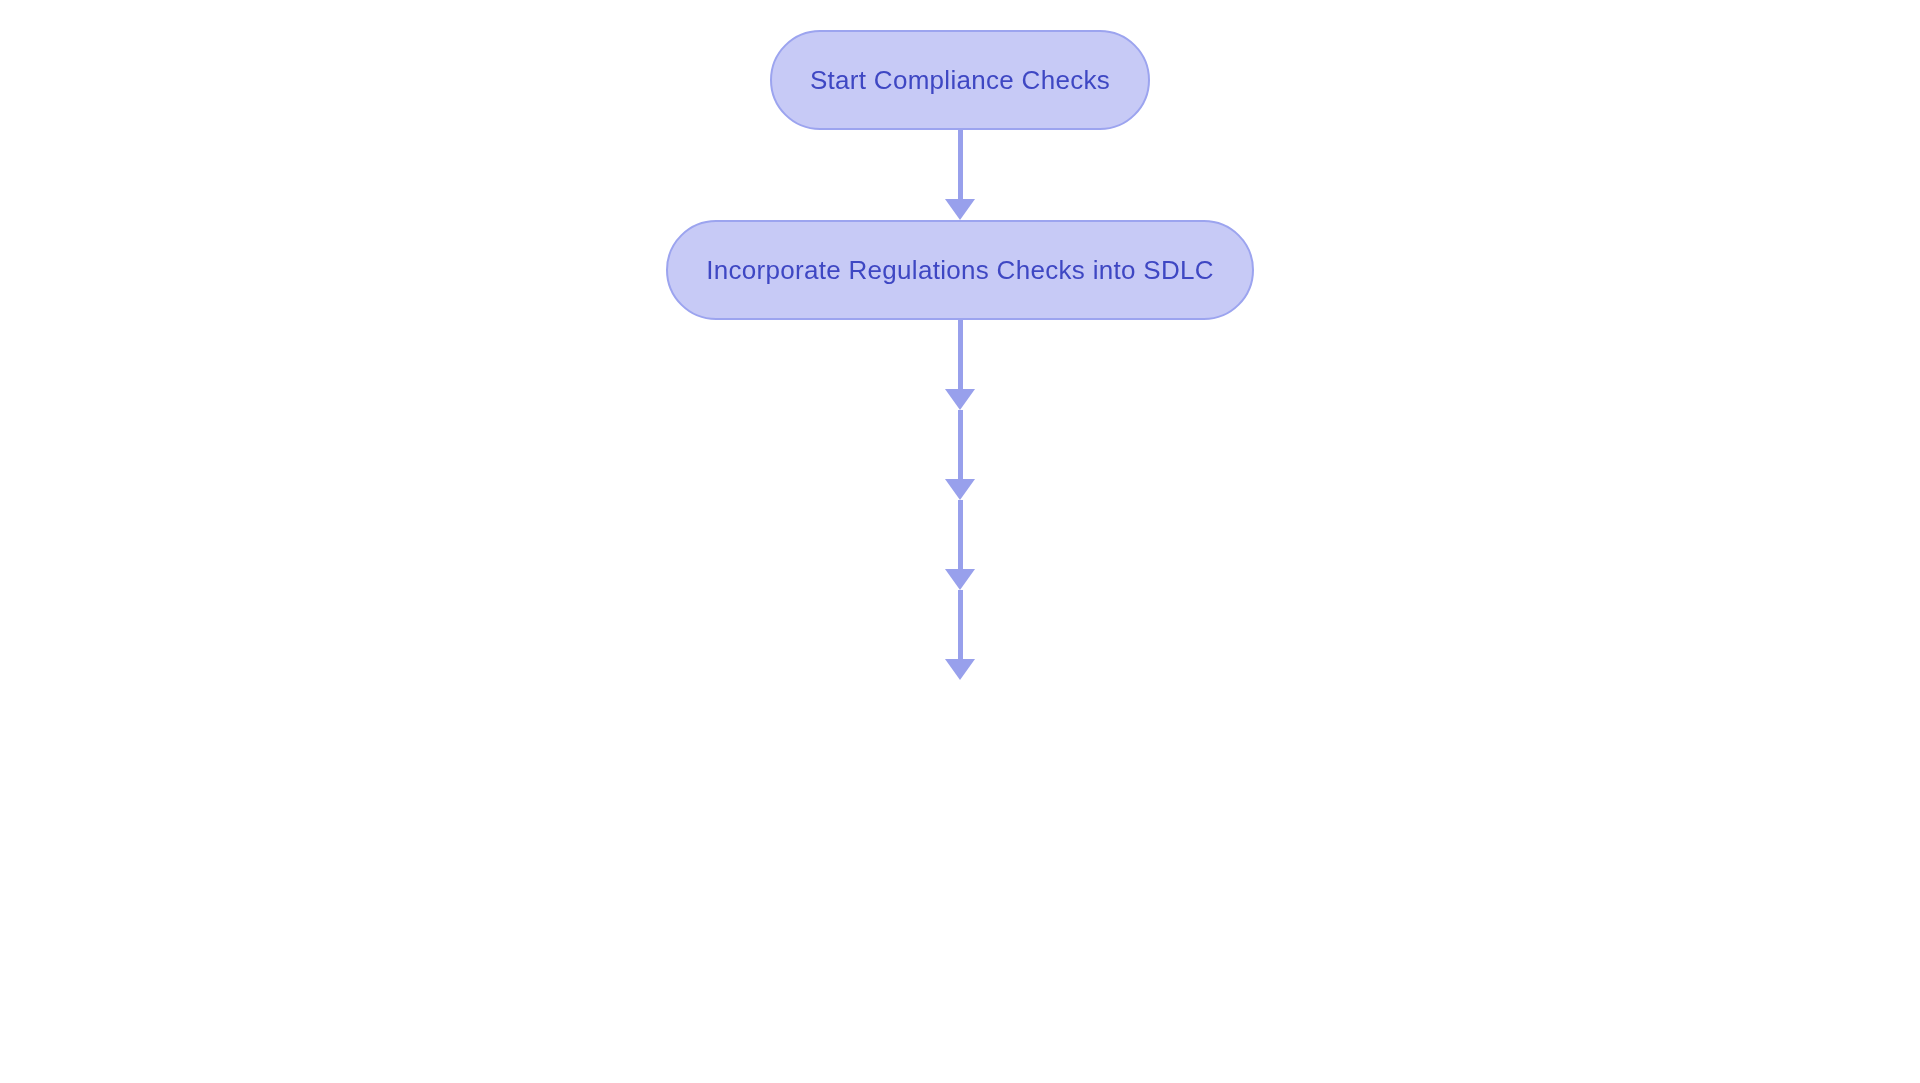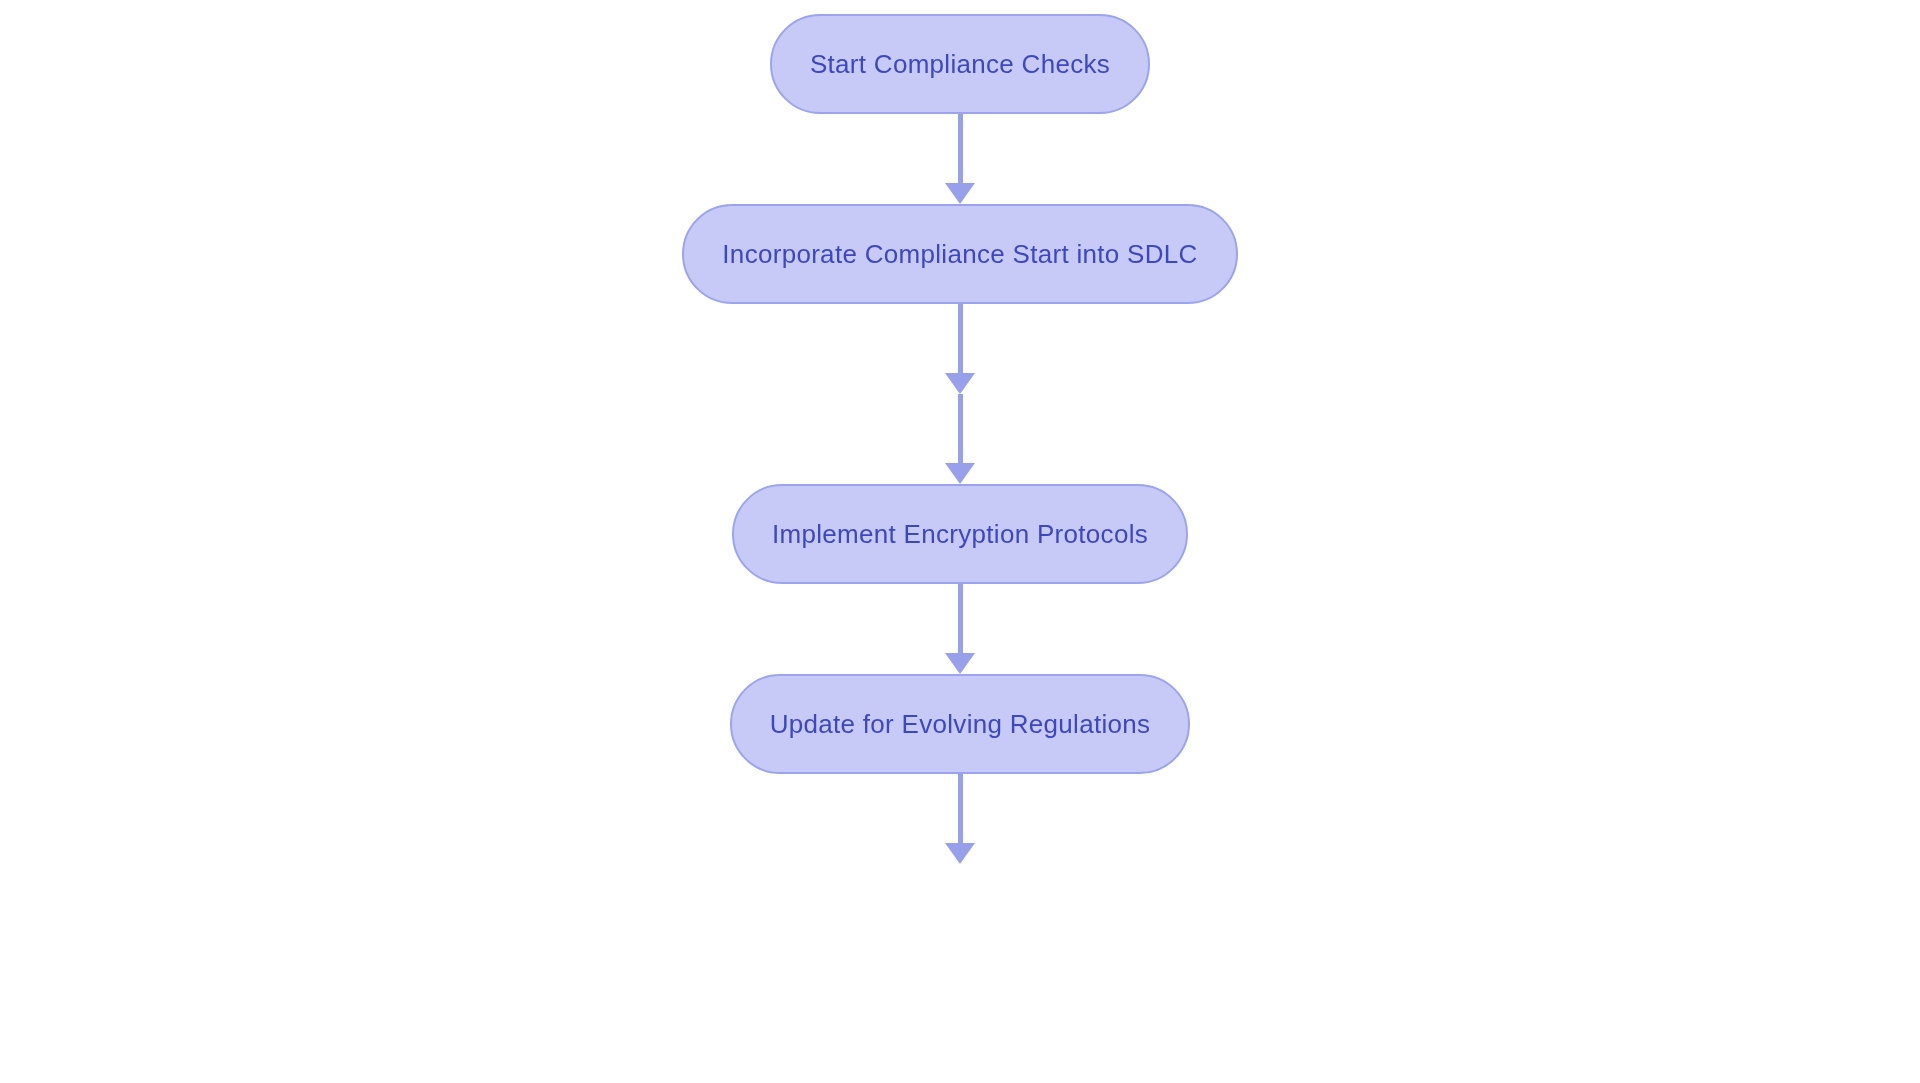--- a/index.html
+++ b/index.html
@@ -20,21 +20,21 @@
     background: var(--background);
     font-family: "Liberation Sans", sans-serif;
     overflow: hidden;
   }
   .canvas {
     width: 1920px;
     height: 1083px;
     display: flex;
     flex-direction: column;
     align-items: center;
-    padding-top: 14px;
+    padding-top: 30px;
   }
   .node {
     height: 100px;
     flex: 0 0 100px;
     border-radius: 50px;
     background: var(--node-fill);
     border: 2px solid var(--node-border);
     display: flex;
     align-items: center;
     justify-content: center;
@@ -74,46 +74,40 @@
   <div class="node">
     <span class="node-label">Start Compliance Checks</span>
   </div>
 
   <div class="connector">
     <div class="arrow-line"></div>
     <div class="arrow-head"></div>
   </div>
 
   <div class="node">
-    <span class="node-label">Incorporate Compliance Start into SDLC</span>
+    <span class="node-label">Incorporate Regulations Checks into SDLC</span>
   </div>
 
   <div class="connector">
     <div class="arrow-line"></div>
     <div class="arrow-head"></div>
   </div>
 
 
   <div class="connector">
     <div class="arrow-line"></div>
     <div class="arrow-head"></div>
   </div>
 
-  <div class="node">
-    <span class="node-label">Implement Encryption Protocols</span>
-  </div>
 
   <div class="connector">
     <div class="arrow-line"></div>
     <div class="arrow-head"></div>
   </div>
 
-  <div class="node">
-    <span class="node-label">Update for Evolving Regulations</span>
-  </div>
 
   <div class="connector">
     <div class="arrow-line"></div>
     <div class="arrow-head"></div>
   </div>
 
 
 </div>
 
 </body></html>

